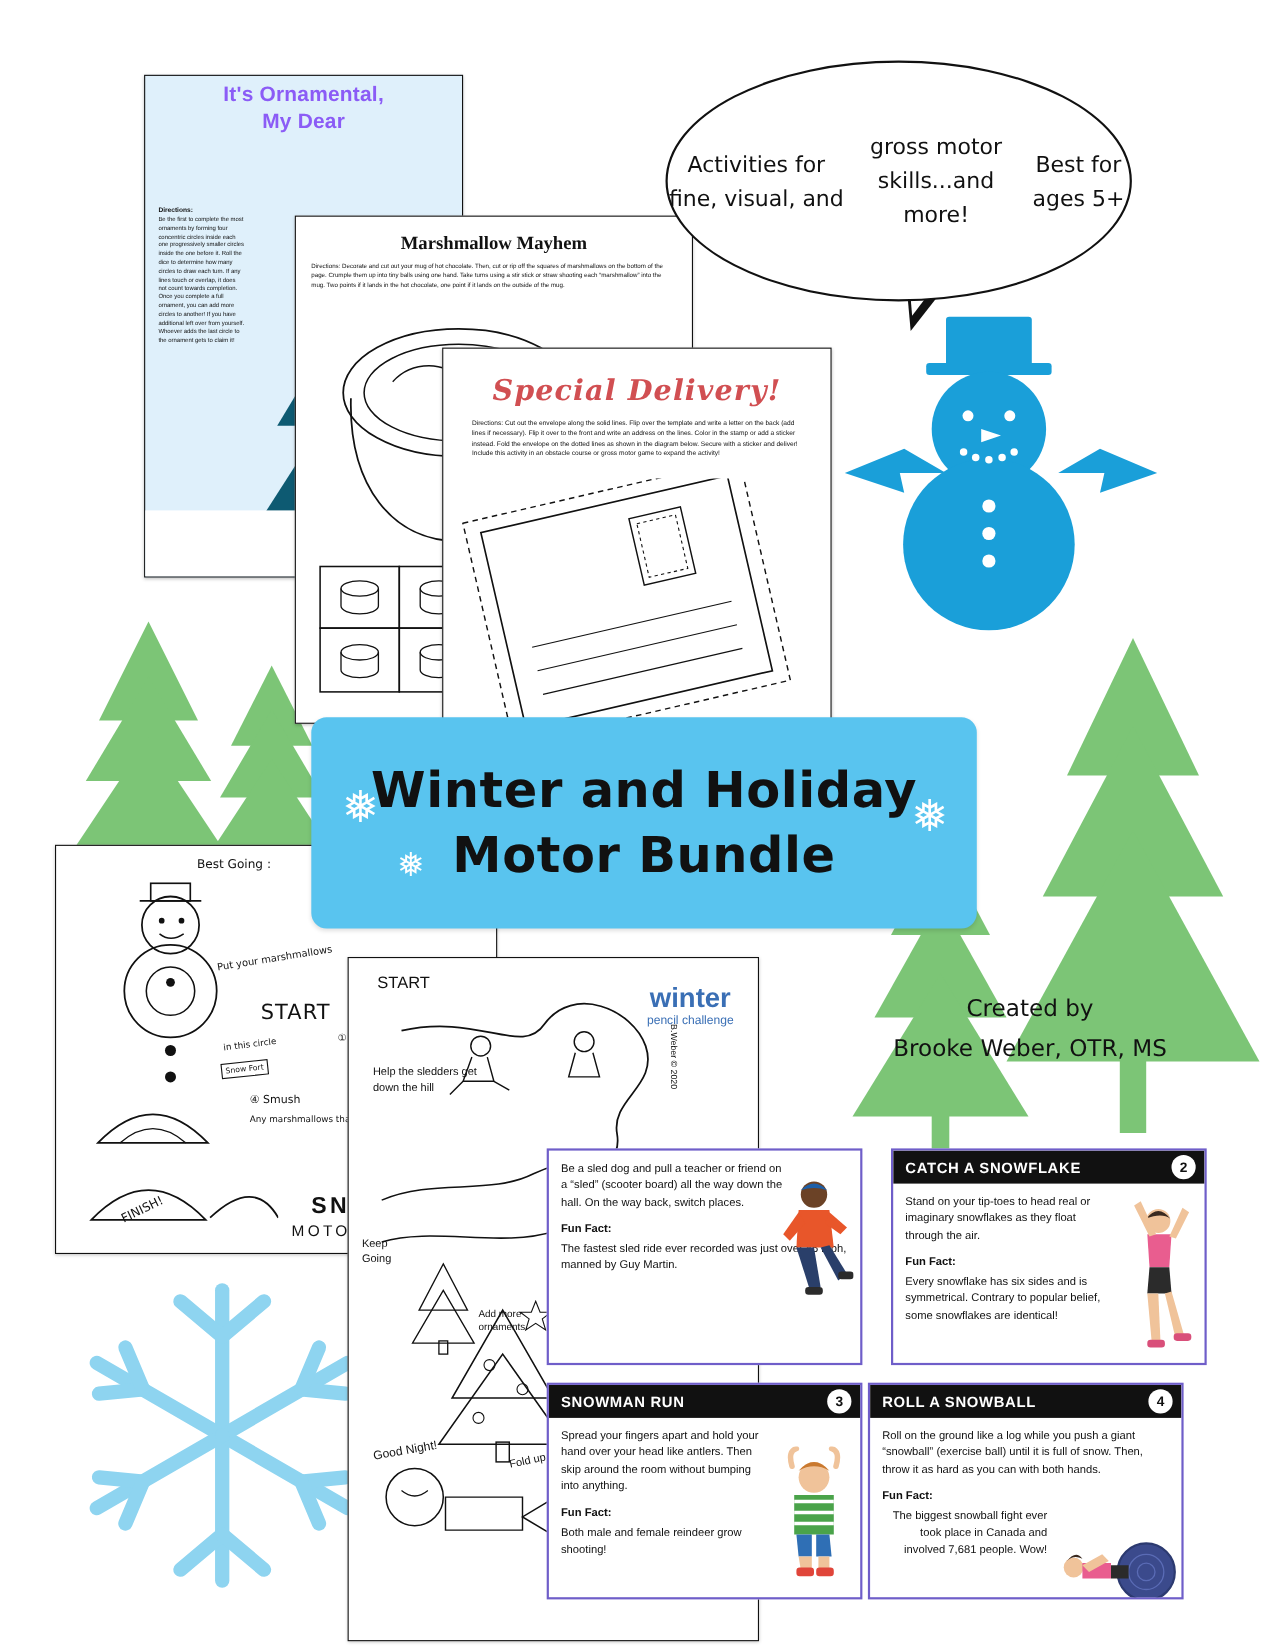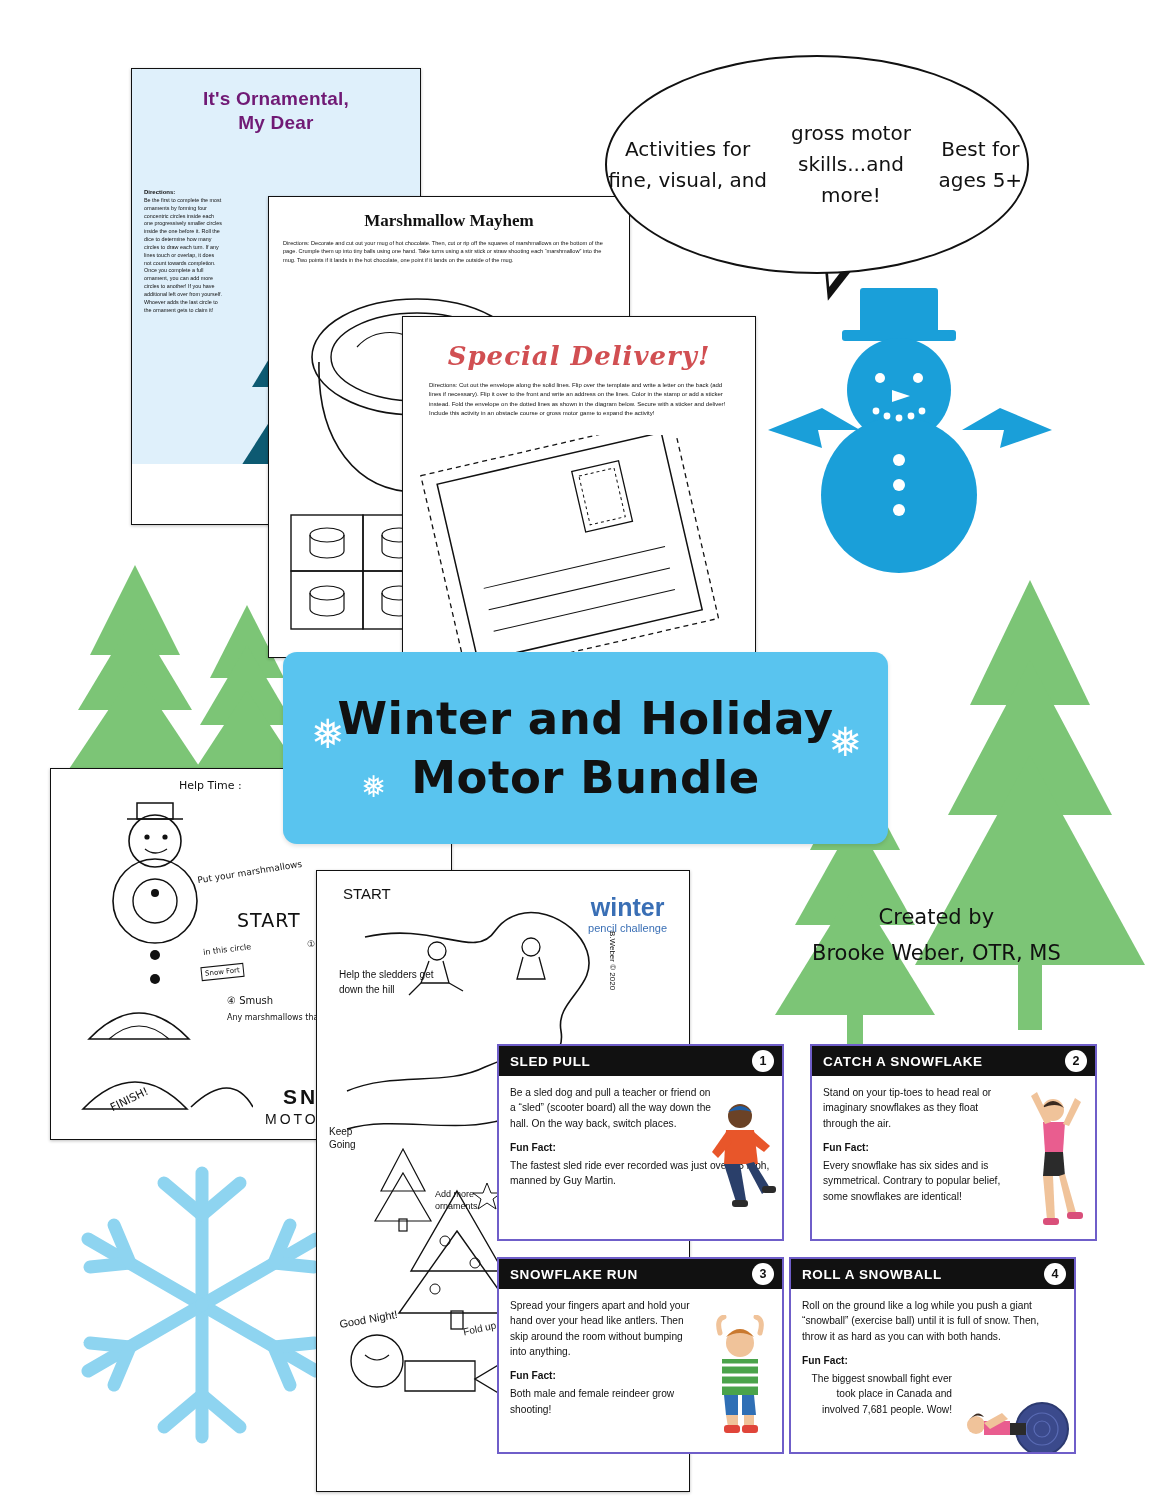--- a/index.html
+++ b/index.html
@@ -12,22 +12,22 @@
   
   .sheet{
     position:absolute;background:#fff;border:1px solid #111;
     box-shadow:0 1px 3px rgba(0,0,0,.25);
     overflow:hidden;
   }
 
   
   #sheet-ornament{left:131px;top:68px;width:288px;height:455px;background:#dff0fb;}
   #sheet-ornament .title{
-    text-align:center;color:#701a75;font-weight:bold;font-size:19px;
-    line-height:1.25;padding-top:18px;letter-spacing:.2px;
+    text-align:center;color:#8b5cf6;font-weight:bold;font-size:19px;
+    line-height:1.25;padding-top:6px;letter-spacing:.2px;
   }
   #sheet-ornament .dirhead{font-size:6px;font-weight:bold;color:#111;margin:0 0 2px 0;}
   #sheet-ornament .dirbody{font-size:5.4px;color:#111;line-height:1.45;}
   #sheet-ornament .dirbox{position:absolute;left:12px;top:120px;width:78px;}
   .snowground{position:absolute;left:0;bottom:0;width:100%;height:60px;background:#fff;}
   .starglyph{position:absolute;color:#ffd51e;font-size:46px;line-height:1;}
 
   
   #sheet-marsh{left:268px;top:196px;width:360px;height:460px;}
   #sheet-marsh .title{
@@ -279,21 +279,21 @@
     <circle cx="139" cy="138" r="3.4"></circle>
       <circle cx="151" cy="136" r="3.4"></circle>
     <circle cx="162" cy="131" r="3.4"></circle>
     <circle cx="139" cy="180" r="6"></circle>
     <circle cx="139" cy="205" r="6"></circle>
     <circle cx="139" cy="230" r="6"></circle>
   </g>
 </svg>
 
 <div class="sheet" id="sheet-snowman">
-  <div class="besttime hand">Help Time :</div>
+  <div class="besttime hand">Best Going :</div>
   <svg style="position:absolute;left:22px;top:20px;" width="180" height="330" viewBox="0 0 180 330">
     <circle cx="82" cy="52" r="26" fill="none" stroke="#111" stroke-width="1.6"></circle>
     <rect x="64" y="14" width="36" height="16" fill="none" stroke="#111" stroke-width="1.5"></rect>
     <line x1="54" y1="30" x2="110" y2="30" stroke="#111" stroke-width="1.5"></line>
     <circle cx="74" cy="48" r="2.6" fill="#111"></circle>
       <circle cx="92" cy="48" r="2.6" fill="#111"></circle>
     <path d="M72 60 Q82 68 94 60" fill="none" stroke="#111" stroke-width="1.3"></path>
     <circle cx="82" cy="112" r="42" fill="none" stroke="#111" stroke-width="1.6"></circle>
     <circle cx="82" cy="112" r="22" fill="none" stroke="#111" stroke-width="1.4"></circle>
     <circle cx="82" cy="104" r="4" fill="#111"></circle>
@@ -369,24 +369,20 @@
     <div>Motor Bundle</div>
   </div>
 </div>
 
 <div id="created">
   <div>Created by</div>
   <div>Brooke Weber, OTR, MS</div>
 </div>
 
 <div class="card" style="left:497px;top:1044px;width:283px;height:193px;">
-  <div class="hdr">
-    <span class="h">SLED PULL</span>
-    <span class="num">1</span>
-  </div>
   <div class="body">
     <div style="width:205px;">Be a sled dog and pull a teacher  or friend on a “sled” (scooter board) all the way down the hall. On the way back, switch places.</div>
     <div class="fact-label"><span>Fun Fact</span>:</div>
     <div class="fact">The fastest sled ride ever recorded was just over 85 mph, manned by Guy Martin.</div>
     <svg class="card-fig" style="right:6px;top:26px;" width="70" height="106" viewBox="0 0 70 106">
       <circle cx="34" cy="14" r="12" fill="#6b4226"></circle>
       <path d="M22 10 q12 -12 24 0 q-12 -4 -24 0" fill="#1d5fa8"></path>
       <path d="M20 28 L48 28 L52 62 L18 62 Z" fill="#e8562a"></path>
       <path d="M18 62 L30 100 L40 98 L34 62 Z" fill="#2a3f6a"></path>
       <path d="M40 62 L56 92 L64 86 L48 60 Z" fill="#2a3f6a"></path>
@@ -417,21 +413,21 @@
       <path d="M32 44 L18 16 L24 12 L38 42 Z" fill="#f0c39a"></path>
       <path d="M50 44 L62 18 L68 22 L56 46 Z" fill="#f0c39a"></path>
       <rect x="30" y="138" width="16" height="7" rx="3" fill="#d94f7a"></rect>
       <rect x="54" y="132" width="16" height="7" rx="3" fill="#d94f7a"></rect>
     </svg>
   </div>
 </div>
 
 <div class="card" style="left:497px;top:1257px;width:283px;height:193px;">
   <div class="hdr">
-    <span class="h">SNOWFLAKE RUN</span>
+    <span class="h">SNOWMAN RUN</span>
     <span class="num">3</span>
   </div>
   <div class="body">
     <div style="width:188px;">Spread your fingers apart and hold your hand over your head like antlers. Then skip around the room without bumping into anything.</div>
     <div class="fact-label"><span>Fun Fact</span>:</div>
     <div class="fact" style="width:190px;">Both male and female reindeer grow shooting!</div>
     <svg class="card-fig" style="right:6px;top:26px;" width="72" height="122" viewBox="0 0 72 122">
       <circle cx="36" cy="28" r="14" fill="#f0c39a"></circle>
       <path d="M22 22 q14 -16 28 0 q-14 -8 -28 0" fill="#c9792f"></path>
       <path d="M16 18 q-4 -14 4 -16 M56 18 q4 -14 -4 -16" stroke="#f0c39a" stroke-width="5" fill="none" stroke-linecap="round"></path>

